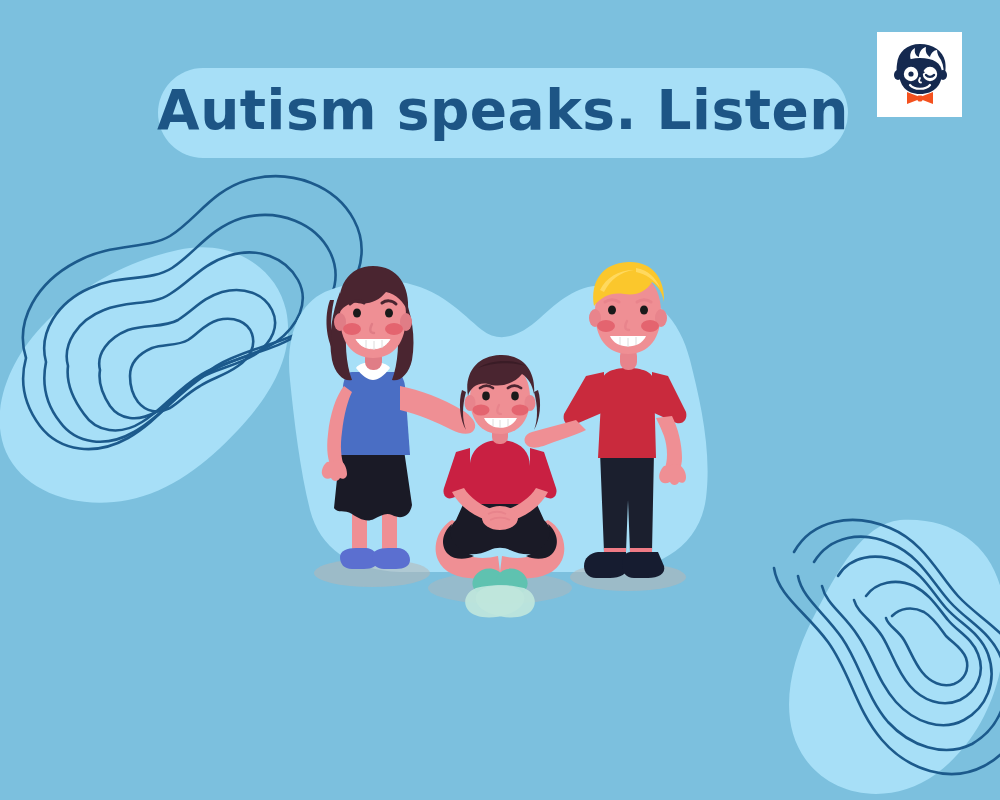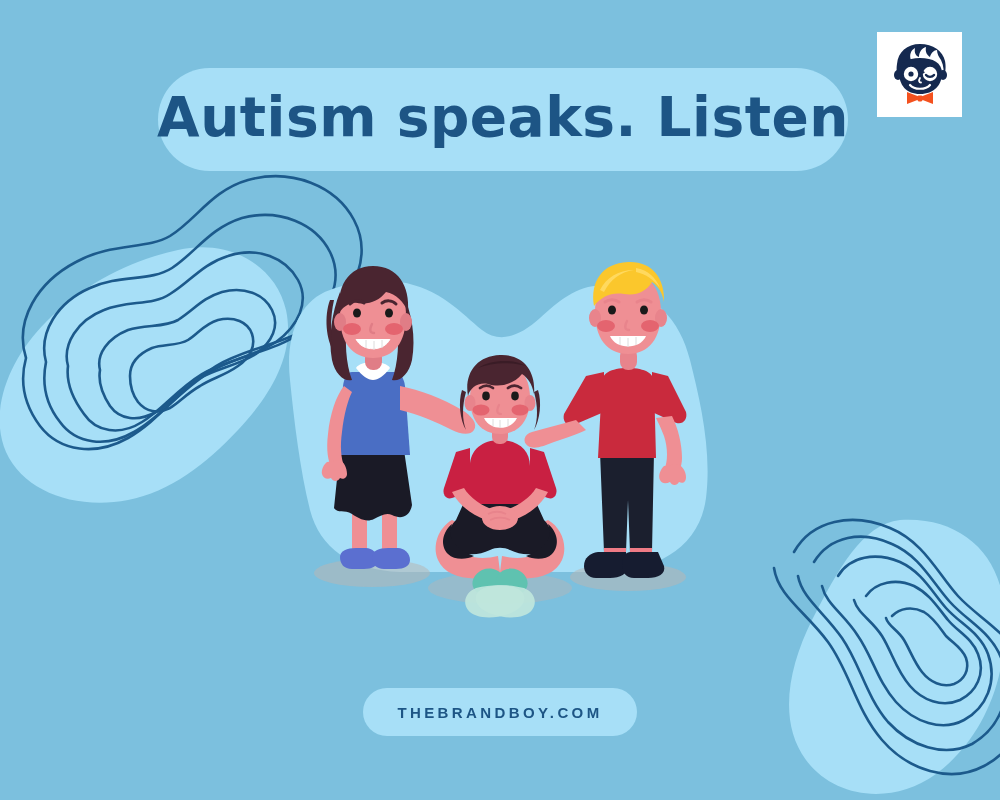--- a/index.html
+++ b/index.html
@@ -14,21 +14,21 @@
     background:#7cc0de;
     overflow:hidden;
   }
   .layer { position:absolute; top:0; left:0; width:1000px; height:800px; }
   .svg-layer { display:block; }
 
   
   #title-banner {
     position:absolute;
     left:158px; top:68px;
-    width:690px; height:103px;
+    width:690px; height:90px;
     z-index:5;
   }
   #title-banner .banner-shape {
     position:absolute; inset:0;
     background:#a7dff7;
     border-radius:62px 62px 62px 62px / 62px 62px 62px 62px;
   }
   #title-text {
     position:absolute;
     left:0; right:0; top:0; bottom:0;
@@ -348,18 +348,14 @@
 
       <path d="M499 405 C496 411 497 414 501 414" stroke="#e8848c" stroke-width="2.2" fill="none" stroke-linecap="round"></path>
 
       <path d="M484 418 C490 431 511 431 517 418 Z" fill="#ffffff"></path>
       <line x1="493" y1="419" x2="493" y2="426" stroke="#dcdcdc" stroke-width="1"></line>
       <line x1="500" y1="420" x2="500" y2="428" stroke="#dcdcdc" stroke-width="1"></line>
       <line x1="508" y1="419" x2="508" y2="426" stroke="#dcdcdc" stroke-width="1"></line>
     </g>
   </svg>
 
-  <div id="footer-pill">
-    <div class="pill-shape"></div>
-    <div id="footer-text">THEBRANDBOY.COM</div>
-  </div>
 
 </div>
 
 </body></html>

